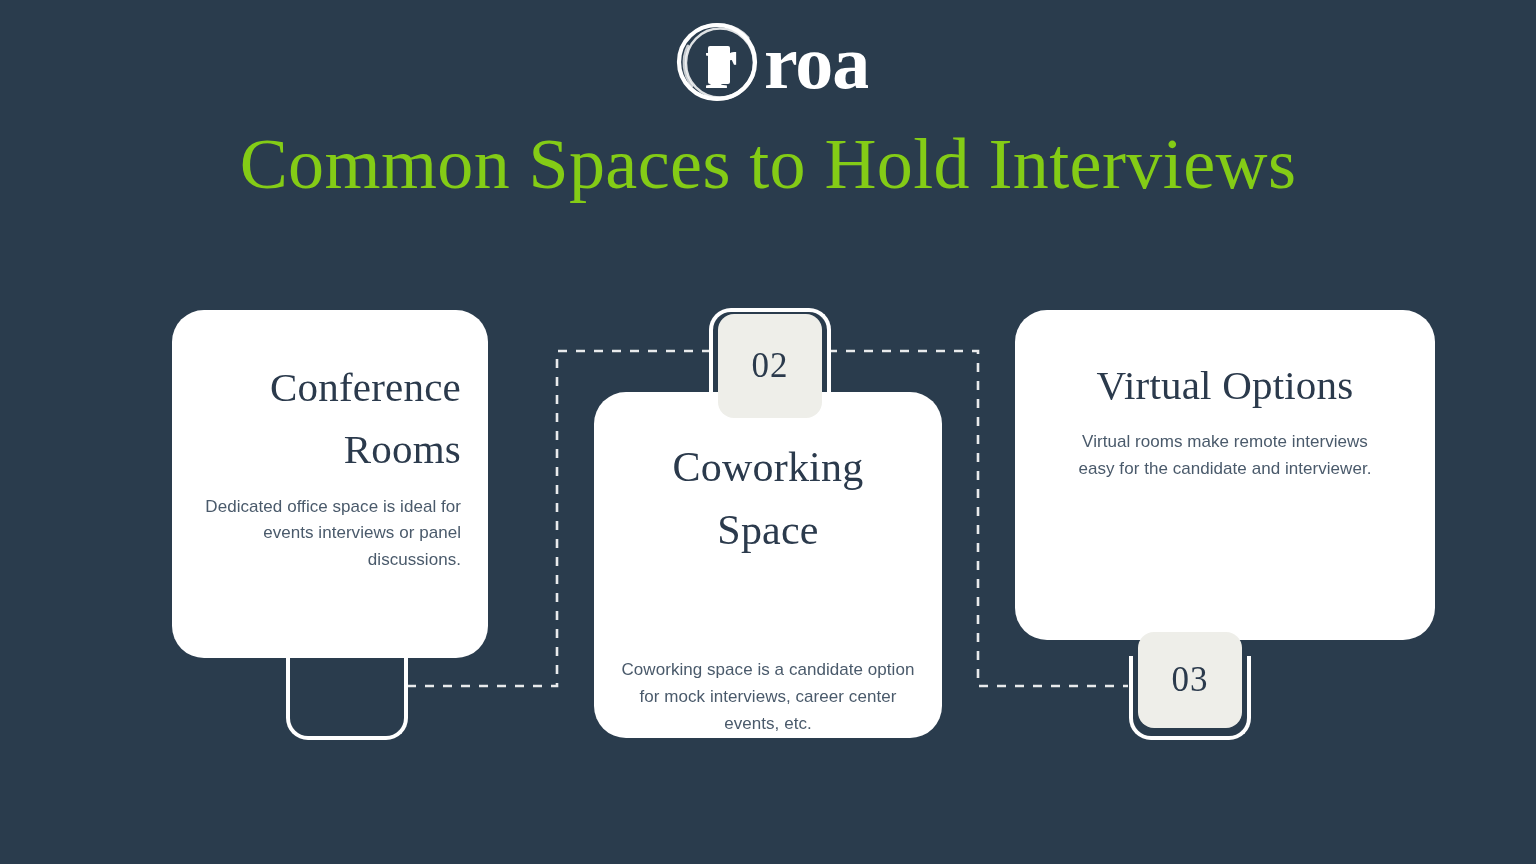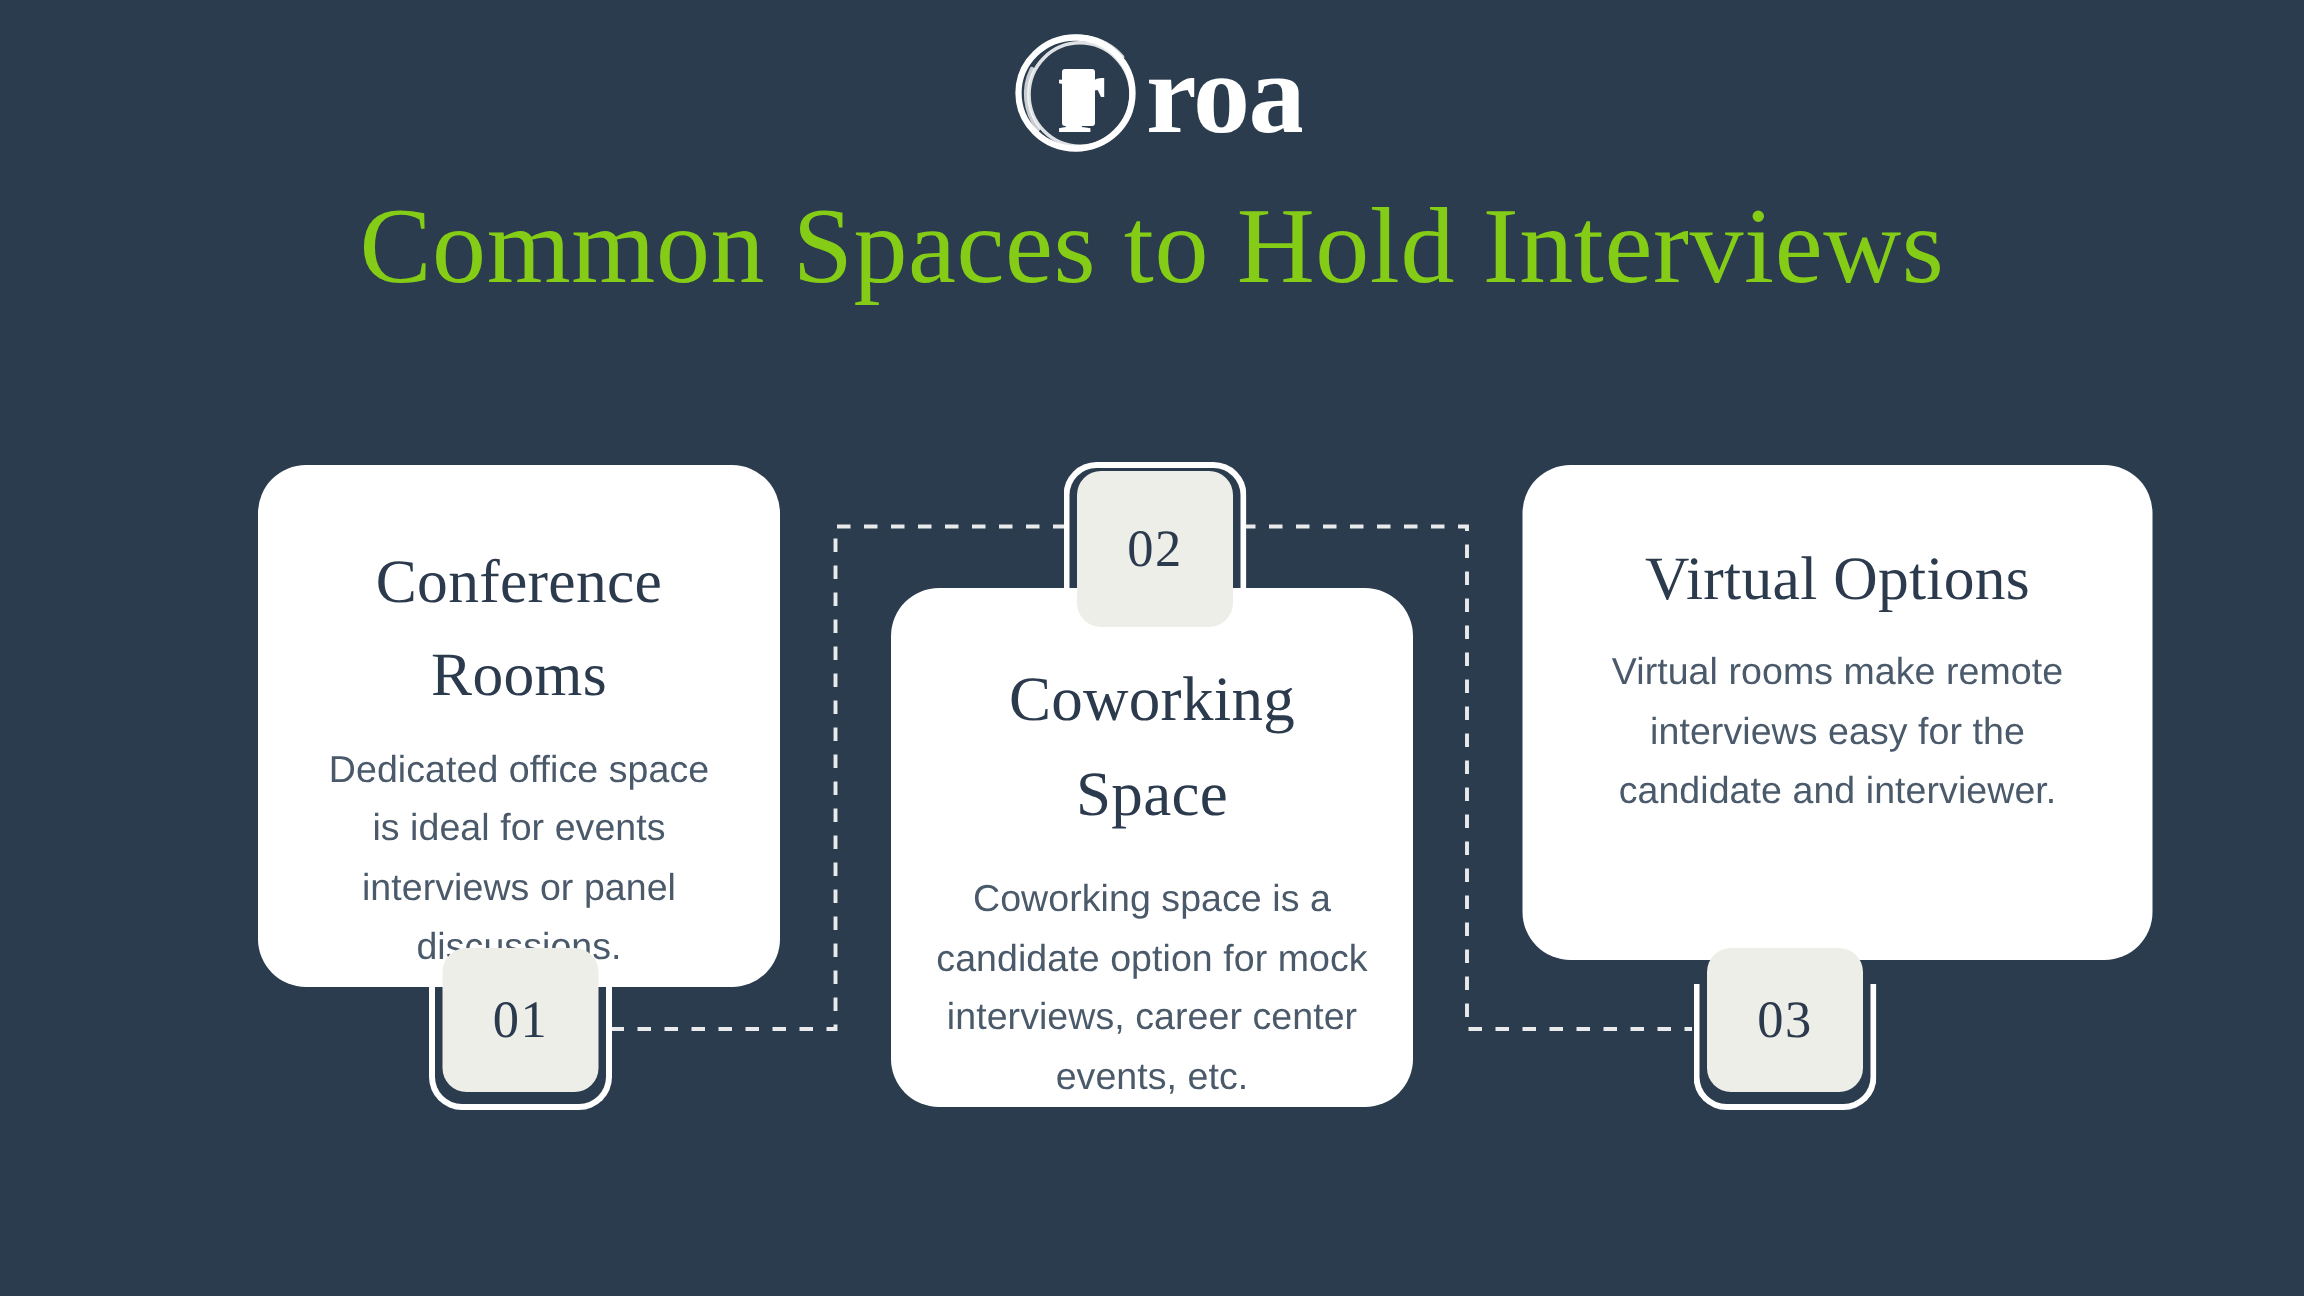--- a/index.html
+++ b/index.html
@@ -54,38 +54,38 @@
   
   .card {
     position:absolute;
     background:#ffffff;
     border-radius:32px;
     display:flex;
     flex-direction:column;
     align-items:center;
     text-align:center;
   }
-  #card-1 { left:172px; top:310px; width:348px; height:348px; padding:46px 46px 0; }
+  #card-1 { left:172px; top:310px; width:316px; height:348px; padding:46px 27px 0;text-align:right; }
   #card-2 { left:594px; top:392px; width:348px; height:346px; padding:44px 26px 0;justify-content:space-between; }
   #card-3 { left:1015px; top:310px; width:420px; height:330px; padding:44px 22px 0; }
 
   .card-title {
     font-family:"Liberation Serif", "DejaVu Serif", serif;
     font-weight:400;
     font-size:41px;
     line-height:1.52;
     color:#2b3a4c;
     letter-spacing:0.2px;
   }
   #card-2 .card-title { font-size:42px; line-height:1.50; }
 
   .card-body {
     margin-top:13px;
     font-family:"Liberation Sans", sans-serif;
-    font-size:25px;
+    font-size:17px;
     line-height:1.58;
     color:#4a5a6b;
     letter-spacing:0.05px;
   }
   #card-1 .card-body { max-width:300px; }
   #card-2 .card-body { margin-top:17px; max-width:302px; }
   #card-3 .card-body { max-width:302px; }
 
   
   .badge-wrap { position:absolute; }
@@ -157,21 +157,20 @@
       <path d="M828 351 H978 V686 H1128"></path>
     </g>
   </svg>
 
   <div class="card" id="card-1">
     <div class="card-title">Conference Rooms</div>
     <div class="card-body">Dedicated office space is ideal for events interviews or panel discussions.</div>
   </div>
   <div class="badge-wrap" id="badge-wrap-1">
     <div class="badge-ring"></div>
-    <div class="badge">01</div>
   </div>
 
   <div class="card" id="card-2">
     <div class="card-title">Coworking Space</div>
     <div class="card-body">Coworking space is a candidate option for mock interviews, career center events, etc.</div>
   </div>
   <div class="badge-wrap" id="badge-wrap-2">
     <div class="badge-ring"></div>
     <div class="badge">02</div>
   </div>

